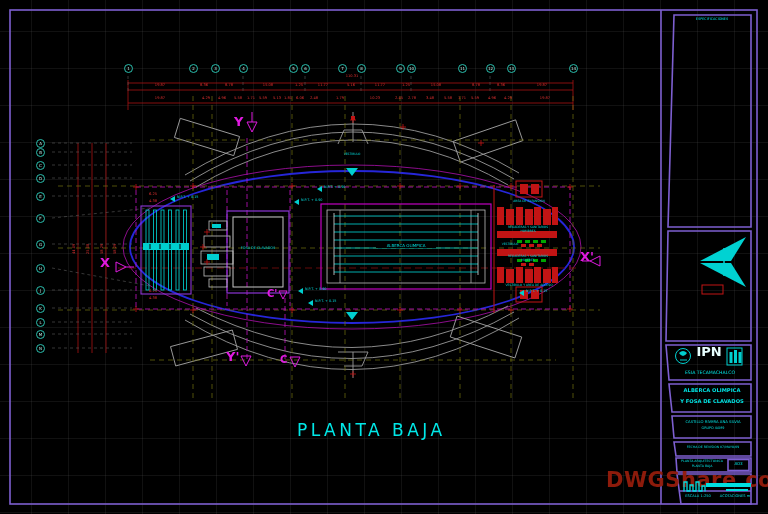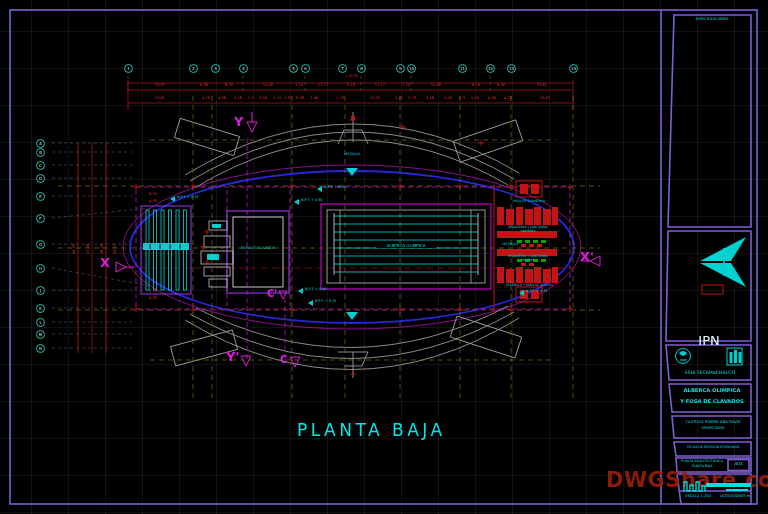--- a/index.html
+++ b/index.html
@@ -374,21 +374,21 @@
 <span class="t sec" style="left:100px;top:256px">X</span>
 <span class="t sec" style="left:580px;top:250px">X'</span>
 <span class="t sec" style="left:234px;top:115px">Y</span>
 <span class="t sec" style="left:226px;top:350px">Y'</span>
 <span class="t sec-sm" style="left:280px;top:354px">C</span>
 <span class="t sec-sm" style="left:267px;top:288px">C'</span>
 
 <span class="t title" style="left:297px;top:421px">PLANTA BAJA</span>
 
 <span class="t tb" style="left:688px;top:18px;width:48px;font-size:3.4px">ESPECIFICACIONES</span>
-<span class="t tb" style="left:694px;top:334px;width:30px;font-size:13px;font-weight:normal;color:#e8ffff">IPN</span>
+<span class="t tb" style="left:694px;top:345px;width:30px;font-size:13px;font-weight:bold;color:#e8ffff">IPN</span>
 <span class="t tb" style="left:672px;top:370px;width:76px;font-size:4.6px">ESIA   TECAMACHALCO</span>
 <span class="t tb" style="left:676px;top:388px;width:72px;font-size:5.2px;font-weight:bold">ALBERCA OLIMPICA</span>
 <span class="t tb" style="left:676px;top:399px;width:72px;font-size:5.2px;font-weight:bold">Y FOSA DE CLAVADOS</span>
 <span class="t tb" style="left:678px;top:420px;width:70px;font-size:3.8px">CASTILLO RIVERA ANA SILVIA</span>
 <span class="t tb" style="left:678px;top:427px;width:70px;font-size:3.4px">GRUPO 4AM9</span>
 <span class="t tb" style="left:678px;top:446px;width:70px;font-size:3.2px">FECHA DE REVISION  07/MAYO/09</span>
 <span class="t tb" style="left:678px;top:460px;width:48px;font-size:3.2px">PLANTA ARQUITECTONICA</span>
 <span class="t tb" style="left:678px;top:465px;width:48px;font-size:3.2px">PLANTA BAJA</span>
 <span class="t tb" style="left:729px;top:462px;width:19px;font-size:4.2px">A03</span>
 <span class="t tb" style="left:682px;top:495px;width:32px;font-size:3.6px">ESCALA 1:250</span>

